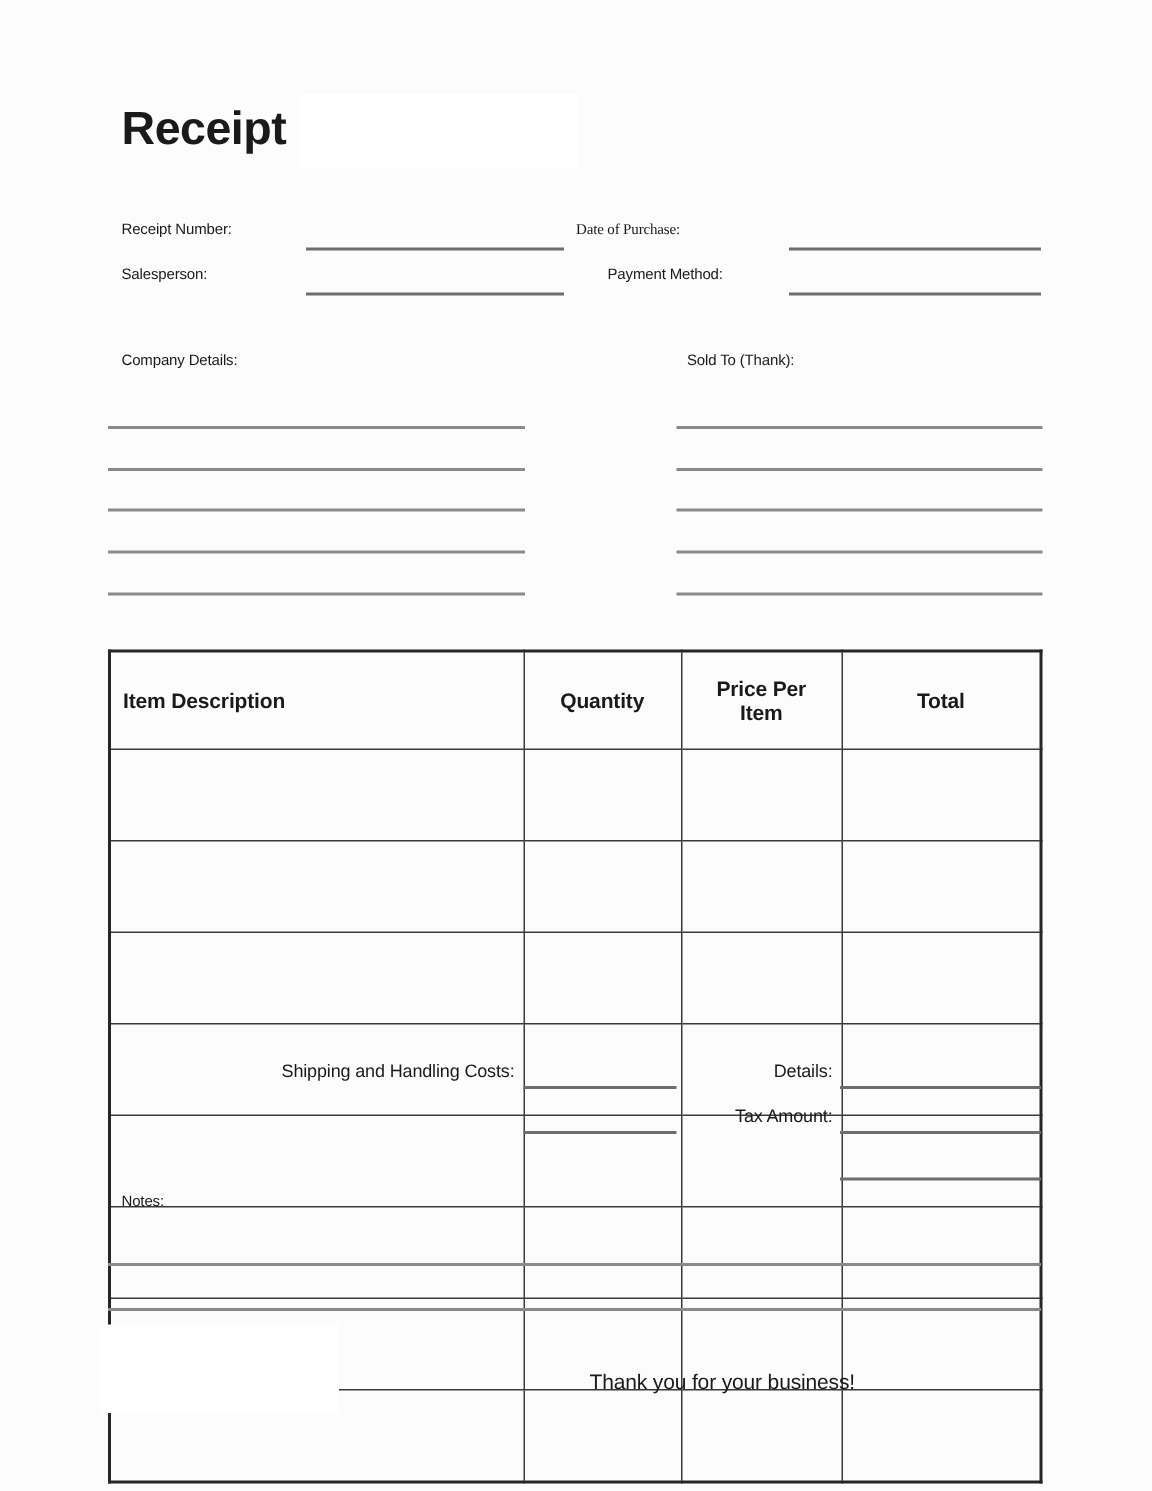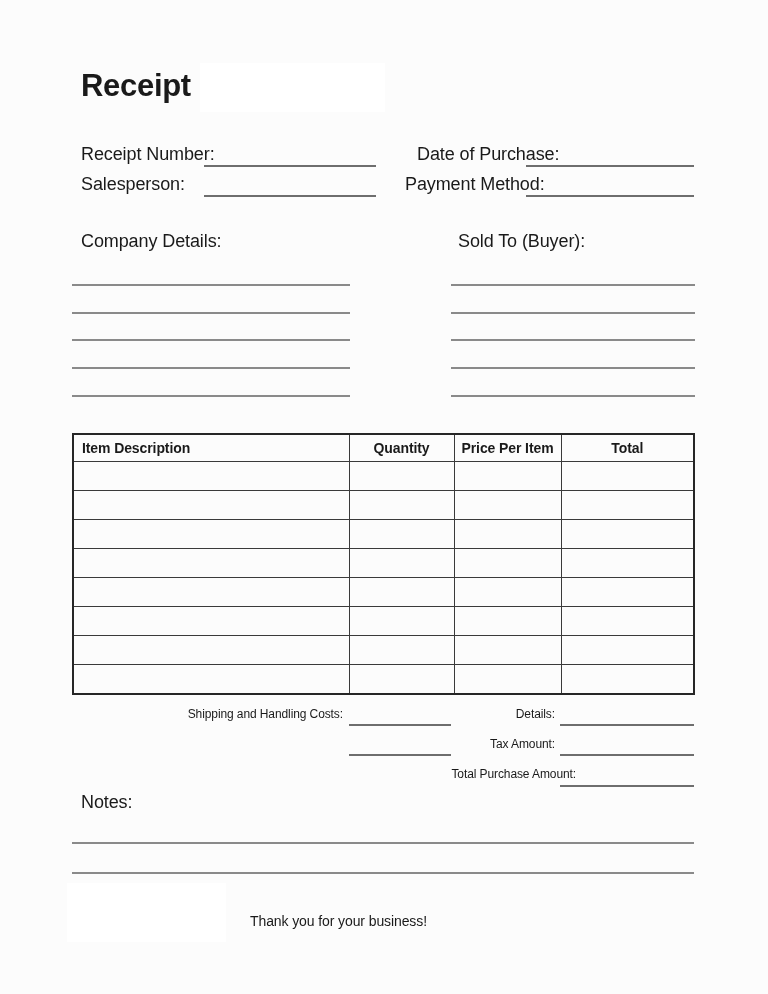--- a/index.html
+++ b/index.html
@@ -21,21 +21,21 @@
   }
   .title{
     position:absolute;
     left:81px; top:68px;
     font-size:31px;
     font-weight:bold;
     letter-spacing:-0.3px;
   }
   .label{
     position:absolute;
-    font-size:18px;
+    font-size:10px;
     line-height:16px;
     white-space:nowrap;
   }
   .bold{font-weight:normal;}
   .field-line{
     position:absolute;
     height:0;
     border-bottom:2px solid #6e6e6e;
   }
   .ruled-group{
@@ -50,21 +50,21 @@
     position:absolute;
     left:72px; top:433px;
     width:621px;
     border-collapse:collapse;
     table-layout:fixed;
     border:2px solid #262626;
   }
   .items-table th, .items-table td{
     border:1px solid #3a3a3a;
     font-size:14px;
-    padding:0;
+    padding:16px;
   }
   .items-table th{
     height:26px;
     font-weight:bold;
     text-align:center;
   }
   .items-table th.col-desc{
     text-align:left;
     padding-left:8px;
   }
@@ -75,46 +75,46 @@
     position:absolute;
     font-size:12px;
     line-height:16px;
     text-align:right;
     white-space:nowrap;
   }
   .footer-msg{
     position:absolute;
     left:250px; top:913px;
     width:320px;
-    text-align:left;
+    text-align:right;
     font-size:14px;
   }
 </style>
 </head>
 <body>
 
 <div class="page">
 
   <div class="title">Receipt</div>
   <div class="patch" style="left:200px; top:63px; width:185px; height:49px;"></div>
 
   <div class="label" style="left:81px; top:146px;">Receipt Number:</div>
   <div class="field-line" style="left:204px; top:165px; width:172px;"></div>
 
-  <div class="label" style="left:417px; top:146px;">Date of Purchase:</div>
+  <div class="label" style="left:384px; top:146px;font-family:Liberation Serif, serif;">Date of Purchase:</div>
   <div class="field-line" style="left:526px; top:165px; width:168px;"></div>
 
   <div class="label" style="left:81px; top:176px;">Salesperson:</div>
   <div class="field-line" style="left:204px; top:195px; width:172px;"></div>
 
   <div class="label" style="left:405px; top:176px;">Payment Method:</div>
   <div class="field-line" style="left:526px; top:195px; width:168px;"></div>
 
   <div class="label bold" style="left:81px; top:233px;">Company Details:</div>
-  <div class="label bold" style="left:458px; top:233px;">Sold To (Buyer):</div>
+  <div class="label bold" style="left:458px; top:233px;">Sold To (Thank):</div>
 
   <div class="ruled-group" style="left:72px; top:284px; width:278px;">
     <div class="rule"></div>
   <div class="rule"></div>
       <div class="rule"></div>
       <div class="rule"></div>
       <div class="rule"></div>
     </div>
   <div class="ruled-group" style="left:451px; top:284px; width:244px;">
     <div class="rule"></div>
@@ -193,21 +193,20 @@
 
   <div class="right-box" style="left:72px; top:706px; width:271px;">Shipping and Handling Costs:</div>
   <div class="field-line" style="left:349px; top:724px; width:102px;"></div>
   <div class="right-box" style="left:400px; top:706px; width:155px;">Details:</div>
   <div class="field-line" style="left:560px; top:724px; width:134px;"></div>
 
   <div class="field-line" style="left:349px; top:754px; width:102px;"></div>
   <div class="right-box" style="left:400px; top:736px; width:155px;">Tax Amount:</div>
   <div class="field-line" style="left:560px; top:754px; width:134px;"></div>
 
-  <div class="right-box bold" style="left:300px; top:766px; width:276px;">Total Purchase Amount:</div>
   <div class="field-line" style="left:560px; top:785px; width:134px;"></div>
 
   <div class="label bold" style="left:81px; top:794px;">Notes:</div>
   <div class="ruled-group" style="left:72px; top:842px; width:622px;">
     <div class="rule" style="margin-bottom:28px;"></div>
   <div class="rule" style="margin-bottom:28px;"></div>
     </div>
 
   <div class="patch" style="left:67px; top:883px; width:159px; height:59px;"></div>
   <div class="footer-msg">Thank you for your business!</div>

